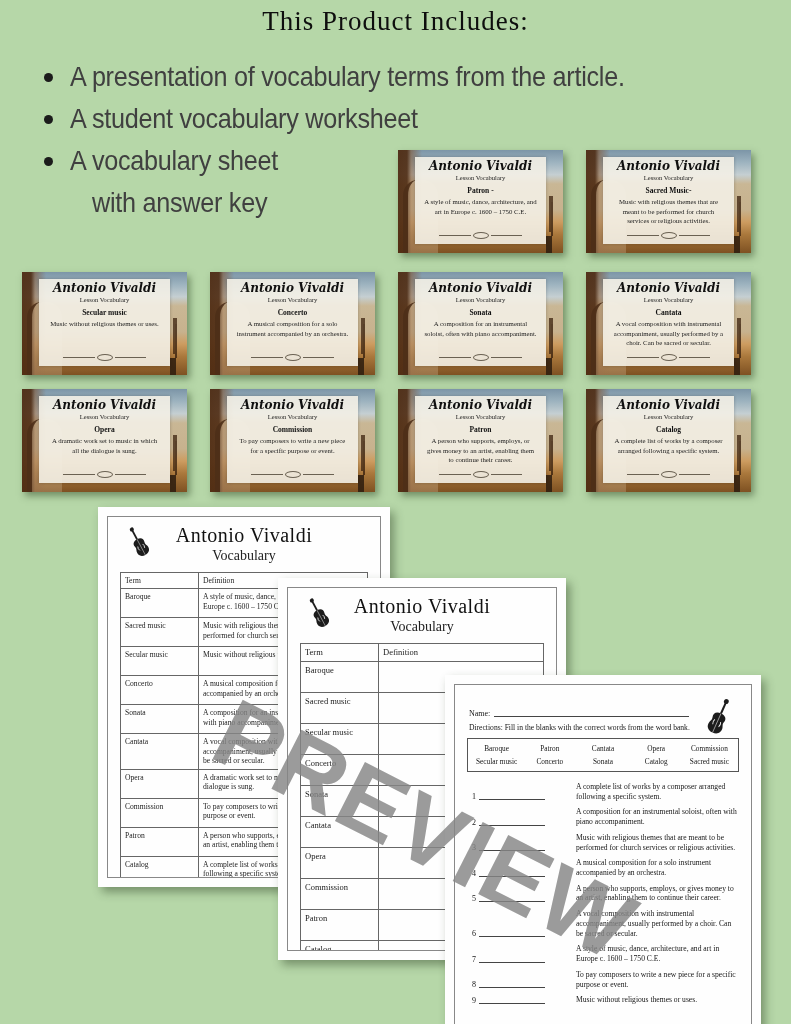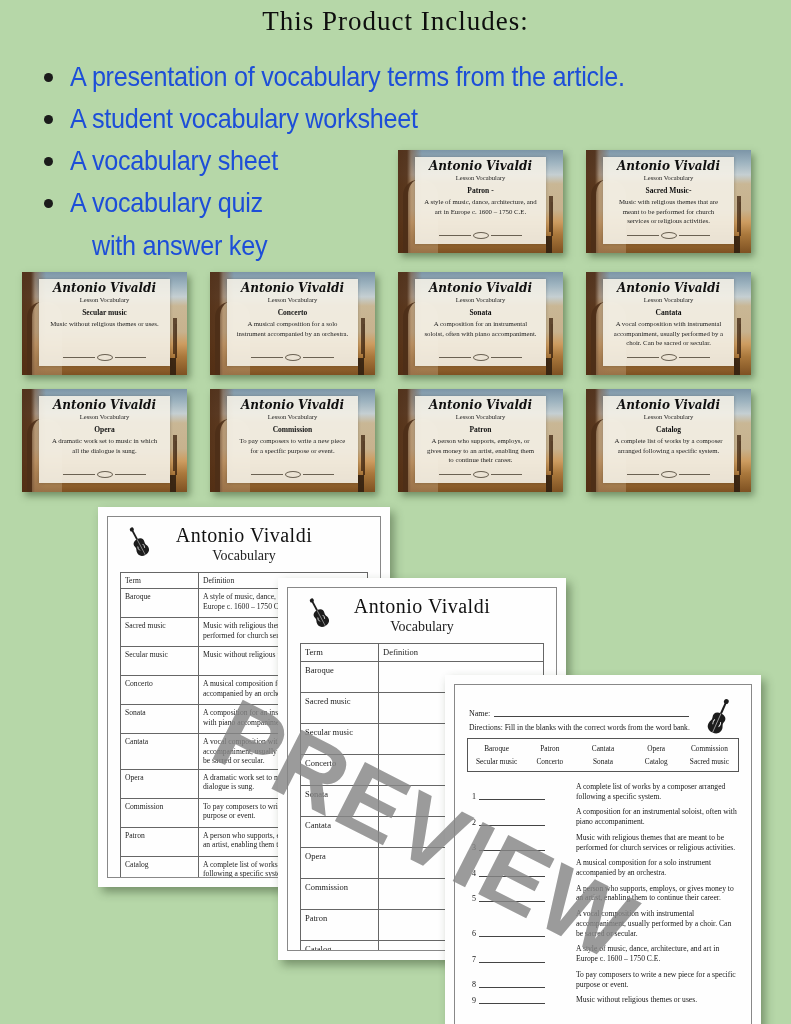--- a/index.html
+++ b/index.html
@@ -3,21 +3,21 @@
 <meta charset="utf-8">
 <style>
   html,body{margin:0;padding:0;background:#b6d7a8;}
   #page{position:relative;width:791px;height:1024px;overflow:hidden;background:#b6d7a8;
         font-family:"Liberation Serif",serif;color:#151515;}
 
   
   .main-title{position:absolute;top:6px;left:0;right:0;text-align:center;
               font-size:27px;letter-spacing:1px;color:#0e0e0e;}
   .bullets{position:absolute;left:44px;top:60px;width:700px;
-           font-family:"Liberation Sans",sans-serif;color:#1d4ed8;}
+           font-family:"Liberation Sans",sans-serif;color:#404040;}
   .b-item{display:flex;margin-bottom:8px;}
   .b-dot{width:9px;height:9px;border-radius:50%;background:#1b1b1b;margin:13px 17px 0 0;flex:none;}
   .b-text{font-size:28px;line-height:1.22;transform:scaleX(.9);transform-origin:0 50%;
           white-space:nowrap;letter-spacing:-.3px;}
   .b-cont{margin:0 0 0 48px;font-size:28px;line-height:1.22;transform:scaleX(.9);
           transform-origin:0 50%;letter-spacing:-.3px;}
 
   
   .vcard{position:absolute;width:165px;height:103px;overflow:hidden;
          box-shadow:3px 4px 7px rgba(45,70,35,.5);}
@@ -98,24 +98,20 @@
       <span class="b-text">A presentation of vocabulary terms from the article.</span>
     </div>
     <div class="b-item">
       <span class="b-dot"></span>
       <span class="b-text">A student vocabulary worksheet</span>
     </div>
     <div class="b-item">
       <span class="b-dot"></span>
       <span class="b-text">A vocabulary sheet</span>
     </div>
-    <div class="b-item">
-      <span class="b-dot"></span>
-      <span class="b-text">A vocabulary quiz</span>
-    </div>
     <div class="b-cont">with answer key</div>
   </div>
 
   <div class="vcard" style="left:398px;top:150px">
     <div class="vc-bg"></div>
     <div class="vc-panel">
       <div class="vc-title">Antonio Vivaldi</div>
       <div class="vc-sub">Lesson Vocabulary</div>
       <div class="vc-term">Patron -</div>
       <div class="vc-def">A style of music, dance, architecture, and art in Europe c. 1600 – 1750 C.E.</div>

